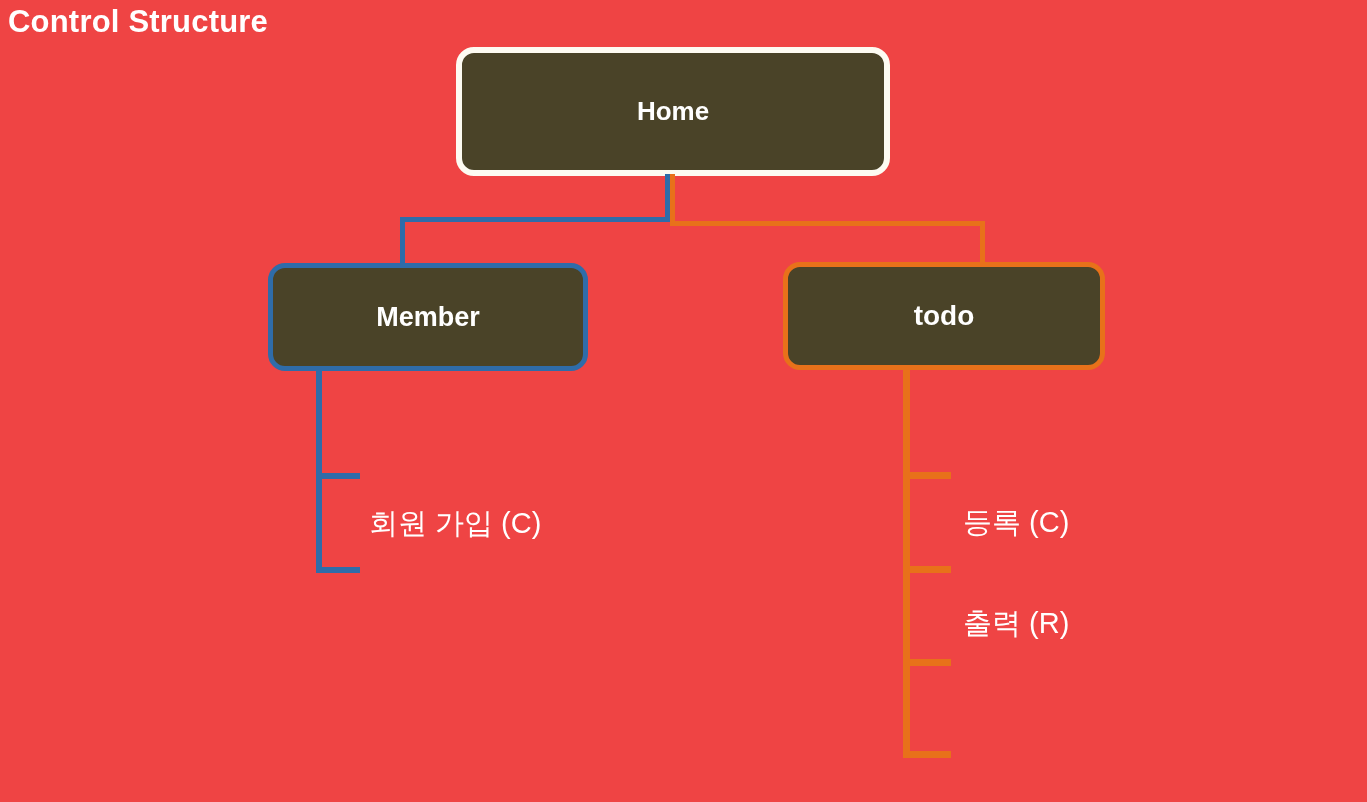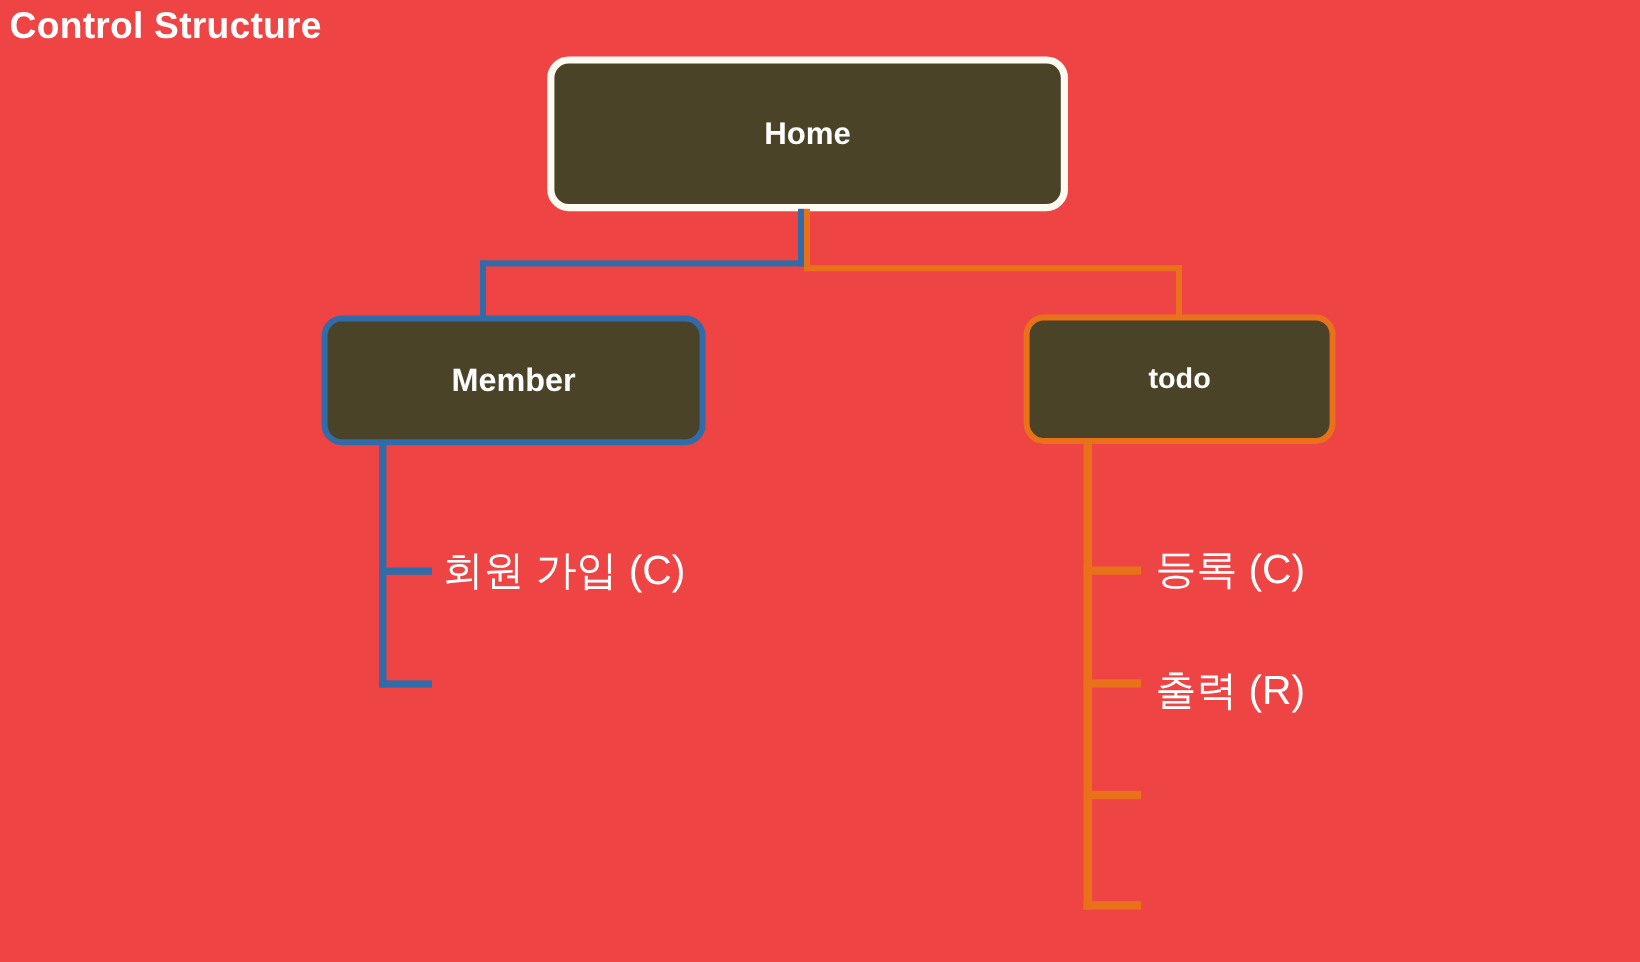--- a/index.html
+++ b/index.html
@@ -53,27 +53,27 @@
     left: 243px;
     top: 263px;
     width: 320px;
     height: 108px;
     border: 5px solid #2f6ca9;
     border-radius: 17px;
     font-size: 27px;
     margin-left: 25px;
   }
   #node-todo {
-    left: 853px;
+    left: 783px;
     top: 262px;
-    width: 260px;
+    width: 322px;
     height: 108px;
     border: 5px solid #e8711a;
     border-radius: 17px;
-    font-size: 24px;
+    font-size: 28px;
   }
   
   .conn {
     position: absolute;
   }
   .conn-blue  { background: #2f6ca9; }
   .conn-orange{ background: #e8711a; }
 
   
   #trunk-blue   { left: 665px; top: 174px; width: 5px;  height: 48px; }
@@ -100,23 +100,24 @@
     position: absolute;
     left: 903px;
     width: 48px;
     height: 7px;
     background: #e8711a;
   }
   
   .leaf-label {
     position: absolute;
     color: #ffffff;
-    font-size: 34px;
+    font-size: 29px;
     white-space: nowrap;
     transform: translateY(-50%);
+    margin-top: 48px;
   }
   .leaf-member { left: 369px; }
   .leaf-todo   { left: 963px; }
 </style>
 </head>
 <body>
 
 <div id="canvas">
 
   <div id="page-title">Control Structure</div>

